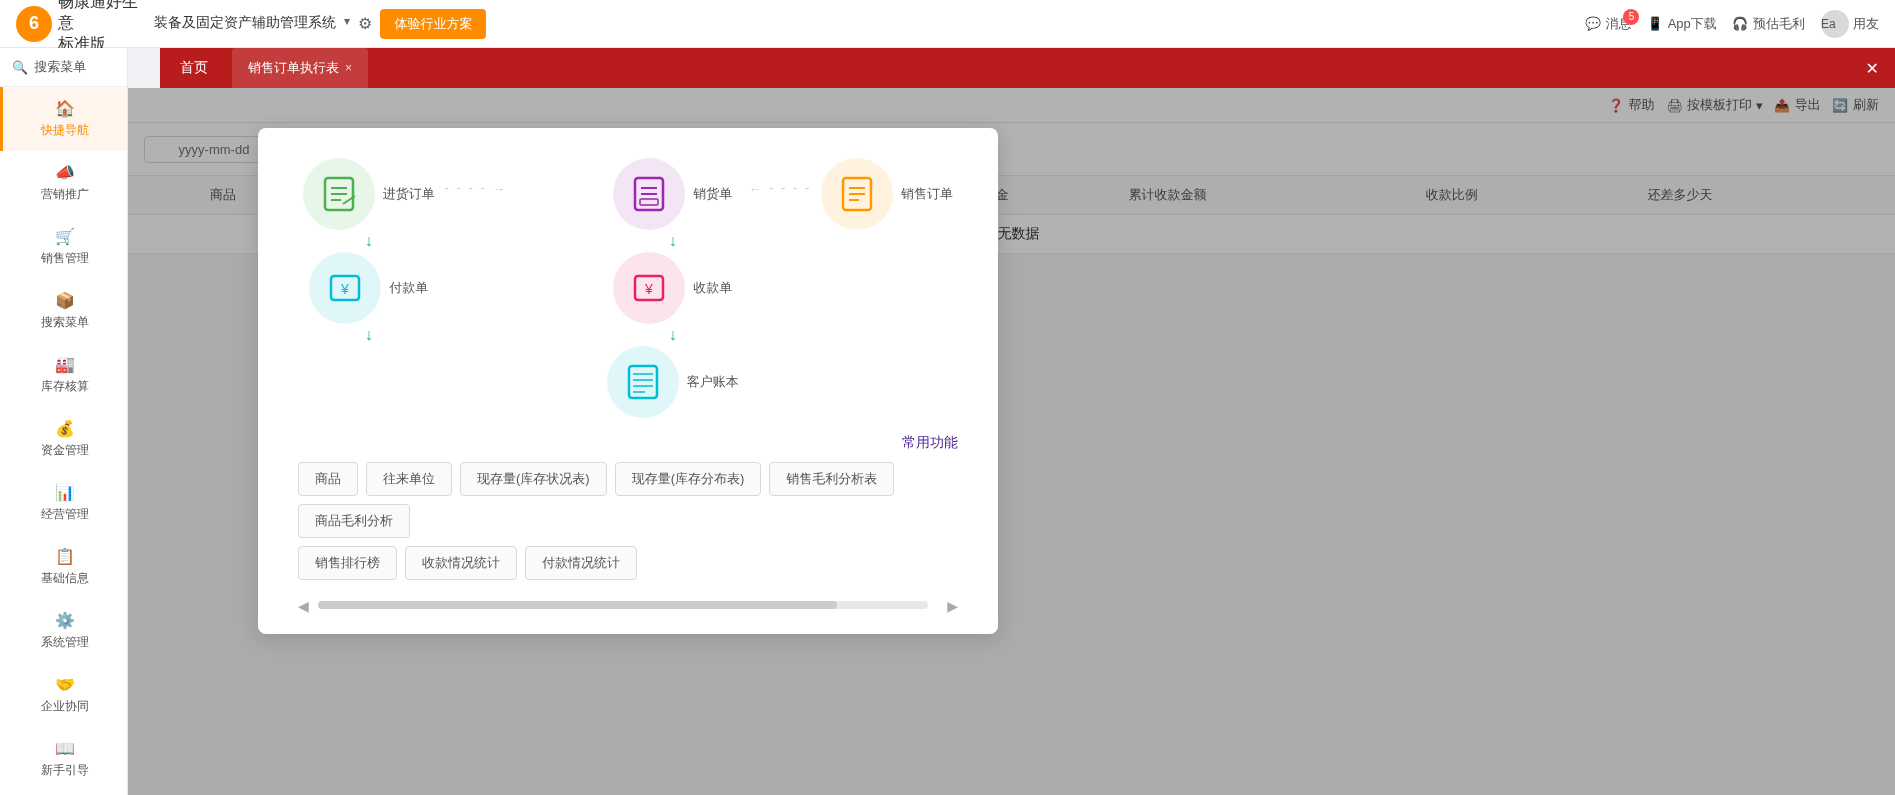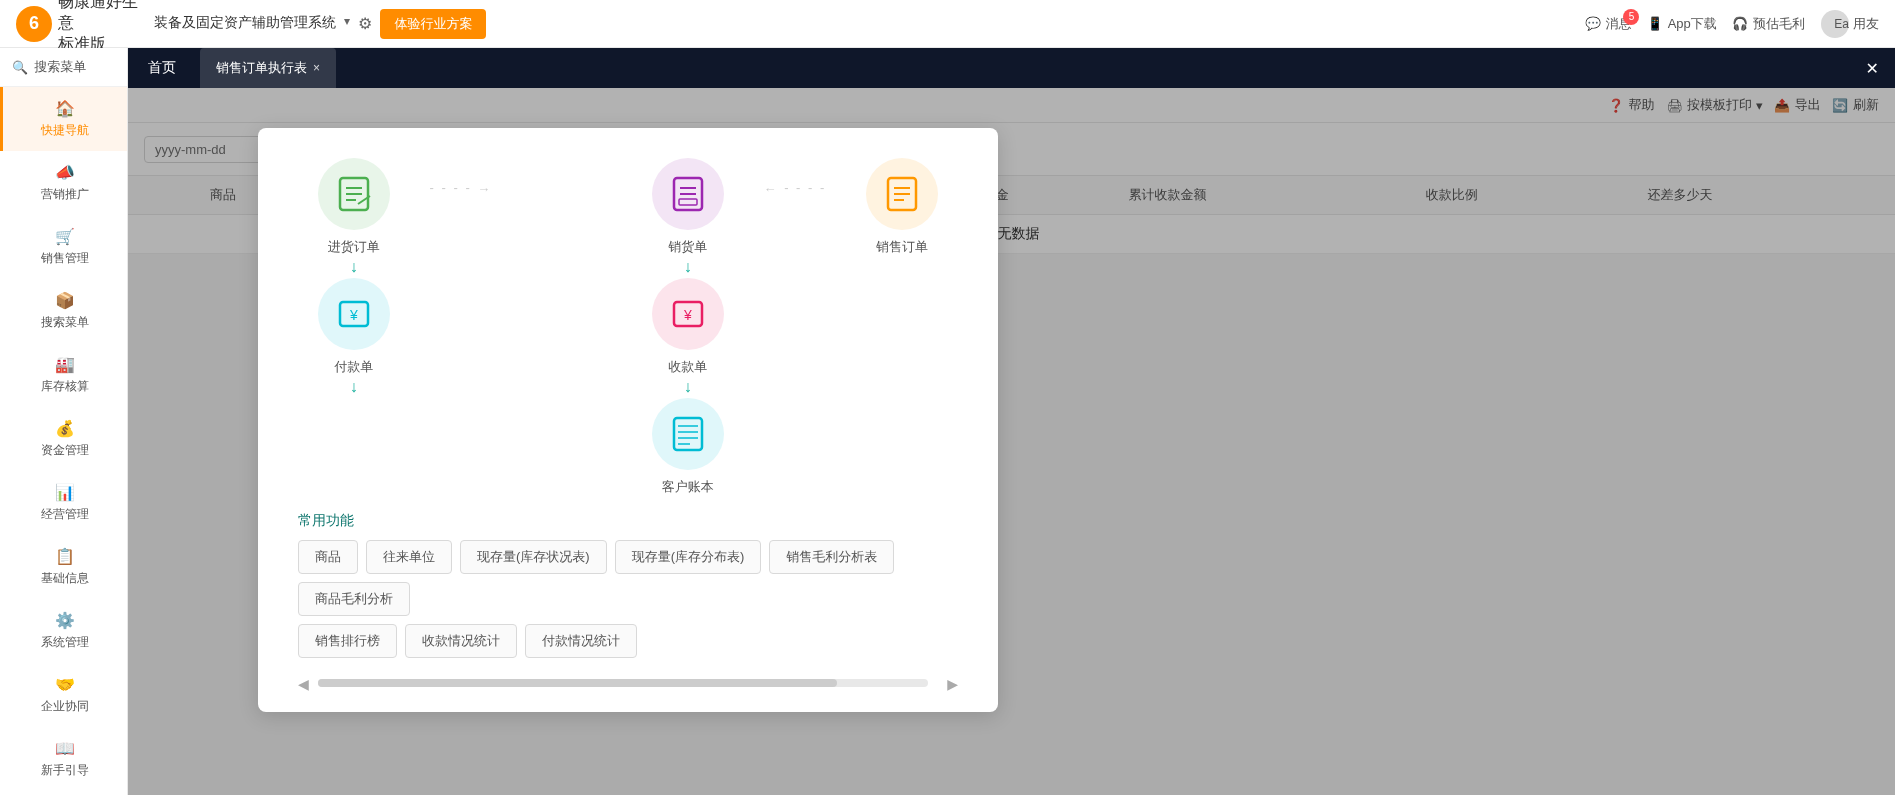--- a/index.html
+++ b/index.html
@@ -4,36 +4,36 @@
   <style>
     * { box-sizing: border-box; margin: 0; padding: 0; }
     body { font-family: 'Microsoft YaHei', Arial, sans-serif; font-size: 13px; background: #f0f2f5; overflow: hidden; }
 
     
     .app-container { display: flex; flex-direction: column; height: 795px; width: 1895px; }
     .top-bar { display: flex; align-items: center; background: #fff; height: 48px; padding: 0 16px; border-bottom: 1px solid #e8e8e8; flex-shrink: 0; }
     .main-area { display: flex; flex: 1; overflow: hidden; }
     .sidebar { width: 128px; background: #fff; border-right: 1px solid #e8e8e8; display: flex; flex-direction: column; flex-shrink: 0; }
     .content-area { flex: 1; display: flex; flex-direction: column; overflow: hidden; }
-    .tab-bar { background: #0f172a; height: 40px; display: flex; align-items: center; flex-shrink: 0; }
+    .tab-bar { background: #b91c1c; height: 40px; display: flex; align-items: center; flex-shrink: 0; margin-left: 32px; }
     .page-content { flex: 1; background: #f5f5f5; overflow: auto; position: relative; }
 
     
     .logo-area { display: flex; align-items: center; width: 128px; flex-shrink: 0; }
     .logo-icon { width: 36px; height: 36px; background: #ff8c00; border-radius: 50%; display: flex; align-items: center; justify-content: center; color: white; font-size: 18px; font-weight: bold; margin-right: 6px; flex-shrink: 0; }
     .logo-text { font-size: 16px; color: #333; line-height: 1.3; }
     .system-title { display: flex; align-items: flex-start; gap: 8px; margin-left: 10px; }
     .system-name { font-size: 14px; color: #333; font-weight: 500; }
     .dropdown-btn { background: none; border: none; cursor: pointer; color: #666; font-size: 12px; }
     .settings-btn { background: none; border: none; cursor: pointer; color: #666; font-size: 16px; }
     .trial-btn { background: #ff8c00; color: white; border: none; border-radius: 4px; padding: 6px 14px; cursor: pointer; font-size: 13px; margin-left: 8px; }
     .top-right { margin-left: auto; display: flex; align-items: center; gap: 16px; }
     .top-right-item { display: flex; align-items: center; gap: 4px; color: #555; cursor: pointer; font-size: 13px; position: relative; }
     .badge { background: #ff4d4f; color: white; border-radius: 50%; width: 16px; height: 16px; font-size: 10px; display: flex; align-items: center; justify-content: center; position: absolute; top: -6px; right: -8px; }
-    .user-avatar { width: 28px; height: 28px; background: #d9d9d9; border-radius: 50%; display: flex; align-items: center; justify-content: flex-end; font-size: 12px; }
+    .user-avatar { width: 28px; height: 28px; background: #d9d9d9; border-radius: 50%; display: flex; align-items: center; justify-content: flex-start; font-size: 12px; }
 
     
     .search-menu { display: flex; align-items: center; gap: 6px; padding: 10px 12px; color: #555; cursor: pointer; font-size: 13px; border-bottom: 1px solid #f0f0f0; }
     .sidebar-item { display: flex; flex-direction: column; align-items: center; padding: 12px 8px; cursor: pointer; color: #555; font-size: 12px; gap: 4px; border-left: 3px solid transparent; }
     .sidebar-item.active { background: #fff5ec; color: #ff8c00; border-left-color: #ff8c00; }
     .sidebar-icon { font-size: 16px; }
 
     
     .tab-home { padding: 0 20px; height: 40px; display: flex; align-items: center; color: white; cursor: pointer; font-size: 14px; }
     .tab-item { padding: 0 16px; height: 40px; display: flex; align-items: center; color: white; cursor: pointer; font-size: 13px; background: rgba(255,255,255,0.15); border-radius: 4px 4px 0 0; margin-left: 4px; gap: 6px; }
@@ -41,52 +41,52 @@
     .tab-close-main { margin-left: auto; color: white; cursor: pointer; padding: 0 16px; font-size: 16px; }
 
     
     .toolbar { display: flex; align-items: center; padding: 8px 16px; background: #fff; border-bottom: 1px solid #e8e8e8; gap: 12px; flex-shrink: 0; }
     .toolbar-right { margin-left: auto; display: flex; align-items: center; gap: 12px; }
     .toolbar-btn { display: flex; align-items: center; gap: 4px; color: #555; cursor: pointer; font-size: 13px; }
 
     
     .filter-area { padding: 10px 16px; background: #fff; border-bottom: 1px solid #e8e8e8; display: flex; align-items: center; gap: 10px; flex-shrink: 0; }
     .filter-select { border: 1px solid #d9d9d9; border-radius: 4px; padding: 5px 10px; font-size: 13px; color: #999; width: 120px; }
-    .date-input { border: 1px solid #d9d9d9; border-radius: 4px; padding: 5px 10px; font-size: 13px; color: #0c4a6e; width: 140px; }
+    .date-input { border: 1px solid #d9d9d9; border-radius: 4px; padding: 5px 10px; font-size: 13px; color: #0c4a6e; width: 140px; text-align: center; }
     .search-btn { background: #ff8c00; color: white; border: none; border-radius: 4px; padding: 6px 16px; cursor: pointer; font-size: 13px; }
     .settings-small-btn { background: #fff; color: #555; border: 1px solid #d9d9d9; border-radius: 4px; padding: 6px 12px; cursor: pointer; font-size: 13px; }
     .more-conditions { color: #20b2a0; font-size: 13px; cursor: pointer; padding: 6px 10px; }
 
     
     .table-container { background: #fff; flex: 1; overflow: auto; }
     .data-table { width: 100%; border-collapse: collapse; font-size: 13px; }
     .data-table th { background: #fafafa; padding: 10px 12px; border-bottom: 1px solid #e8e8e8; color: #555; font-weight: 500; text-align: left; white-space: nowrap; }
     .data-table td { padding: 10px 12px; border-bottom: 1px solid #f0f0f0; color: #333; }
     .empty-data { text-align: center; color: #999; padding: 40px; font-size: 14px; }
 
     
     .modal-overlay { position: absolute; top: 0; left: 0; right: 0; bottom: 0; background: rgba(0,0,0,0.3); z-index: 100; display: flex; align-items: flex-start; justify-content: flex-start; padding-top: 40px; padding-left: 130px; }
     .modal { background: white; border-radius: 8px; width: 740px; padding: 30px 40px 20px; box-shadow: 0 4px 20px rgba(0,0,0,0.15); position: relative; }
-    .flow-node { display: flex; flex-direction: column; align-items: center; gap: 8px; }
+    .flow-node { display: flex; flex-direction: row; align-items: center; gap: 8px; }
     .flow-circle { width: 72px; height: 72px; border-radius: 50%; display: flex; align-items: center; justify-content: center; font-size: 28px; }
     .flow-label { font-size: 13px; color: #555; }
     .flow-arrow-v { color: #20b2a0; font-size: 16px; text-align: center; margin: 2px 0; }
     .flow-col { display: flex; flex-direction: column; align-items: center; }
 
     
     .fc-green { background: #e8f5e9; }
     .fc-red { background: #fce4ec; }
     .fc-purple { background: #f3e5f5; }
     .fc-orange { background: #fff3e0; }
     .fc-teal { background: #e0f7fa; }
     .fc-pink { background: #fce4ec; }
 
     
     .common-funcs { margin-top: 16px; }
-    .common-funcs-title { font-size: 14px; color: #0f766e; margin-bottom: 10px; font-weight: 500; }
+    .common-funcs-title { font-size: 14px; color: #4c1d95; margin-bottom: 10px; font-weight: 500; text-align: right; }
     .func-buttons { display: flex; flex-wrap: wrap; gap: 8px; }
     .func-btn { border: 1px solid #d9d9d9; background: #fafafa; border-radius: 4px; padding: 7px 16px; font-size: 13px; color: #555; cursor: pointer; }
 
     .spacer { flex: 1; }
   </style>
 </head>
 <body>
 
 <div class="app-container">
 

